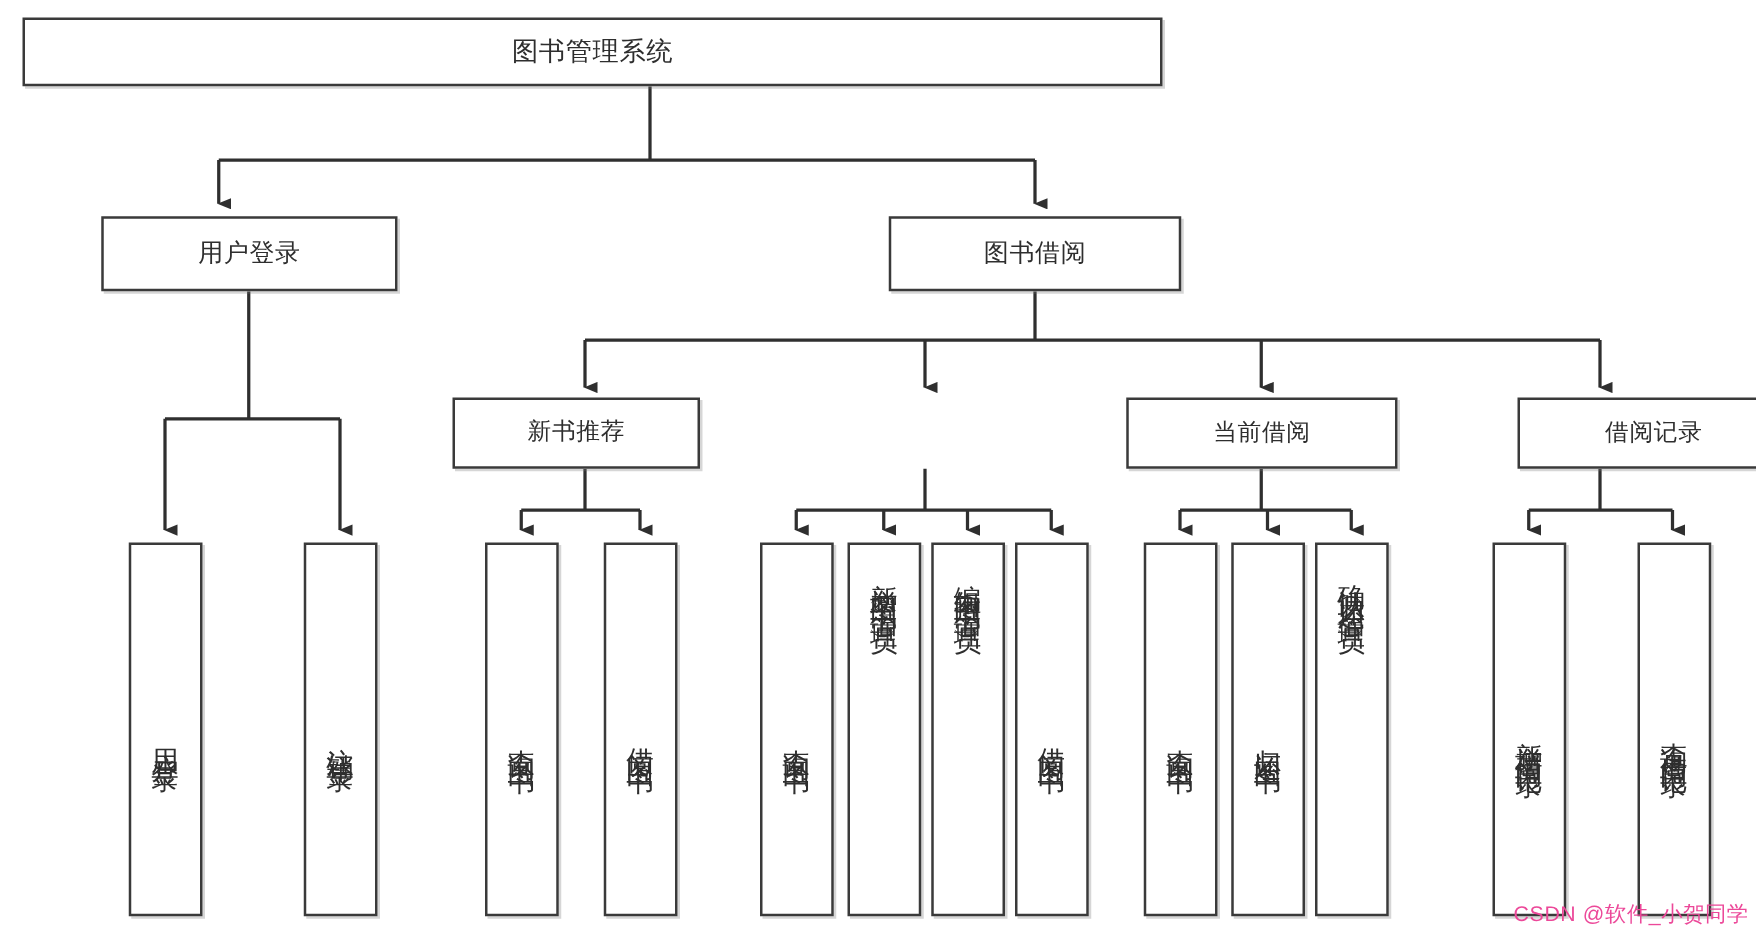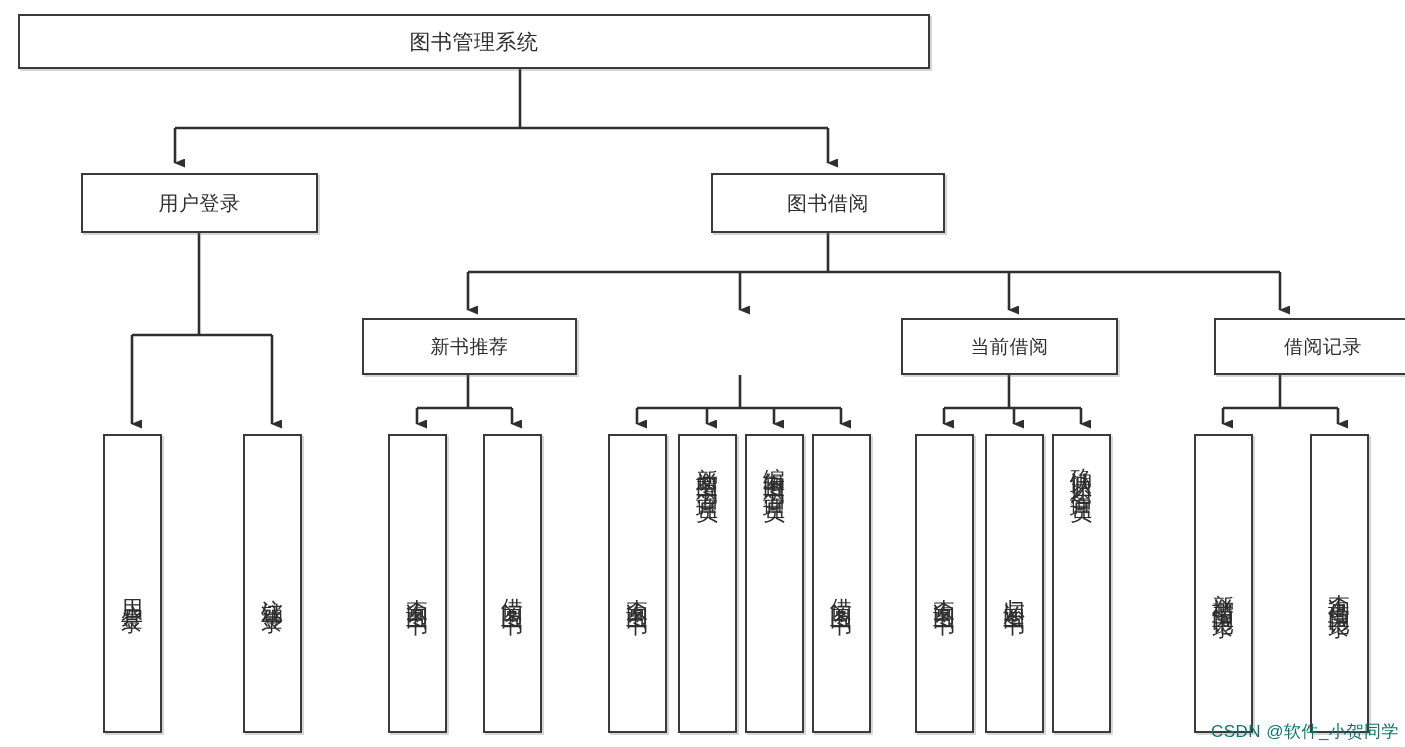--- a/index.html
+++ b/index.html
@@ -51,21 +51,21 @@
     color:#2e2e2e;
     white-space:nowrap;
   }
   .leaf.center .vlbl{align-self:center;}
 
   .watermark{
     position:absolute;
     right:6px;
     bottom:4px;
     font-size:17px;
-    color:#0f766e;
+    color:#ec4899;
     letter-spacing:0.5px;
     white-space:nowrap;
     pointer-events:none;
   }
 </style>
 </head>
 <body>
 
 <div id="canvas">
 
@@ -123,21 +123,21 @@
     <span class="lbl">图书管理系统</span>
   </div>
 
   <div class="node n-l2" style="left:81px;top:173px;width:237px;height:60px;">
     <span class="lbl">用户登录</span>
   </div>
   <div class="node n-l2" style="left:711px;top:173px;width:234px;height:60px;">
     <span class="lbl">图书借阅</span>
   </div>
 
-  <div class="node n-l3" style="left:362px;top:318px;width:215px;height:57px;">
+  <div class="node n-l3" style="left:362px;top:318px;width:198px;height:57px;font-family:Liberation Mono, monospace;">
     <span class="lbl">新书推荐</span>
   </div>
   <div class="node n-l3" style="left:901px;top:318px;width:217px;height:57px;">
     <span class="lbl">当前借阅</span>
   </div>
   <div class="node n-l3" style="left:1170px;top:318px;width:218px;height:57px;margin-left:44px;">
     <span class="lbl">借阅记录</span>
   </div>
 
   <div class="leaf center" style="left:103px;top:434px;width:59px;height:299px;">

